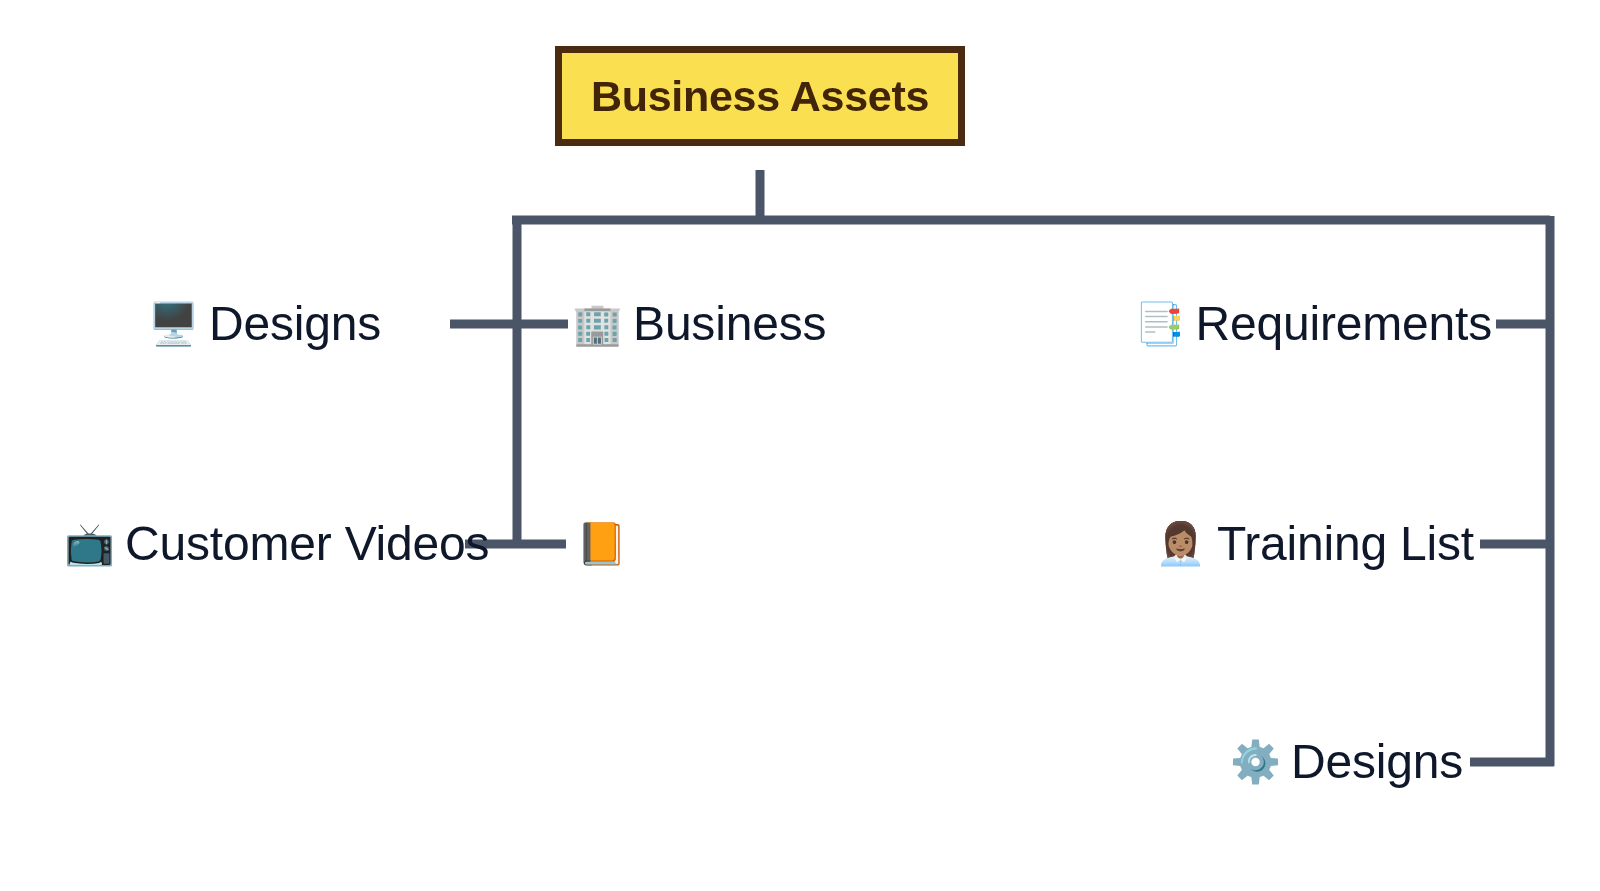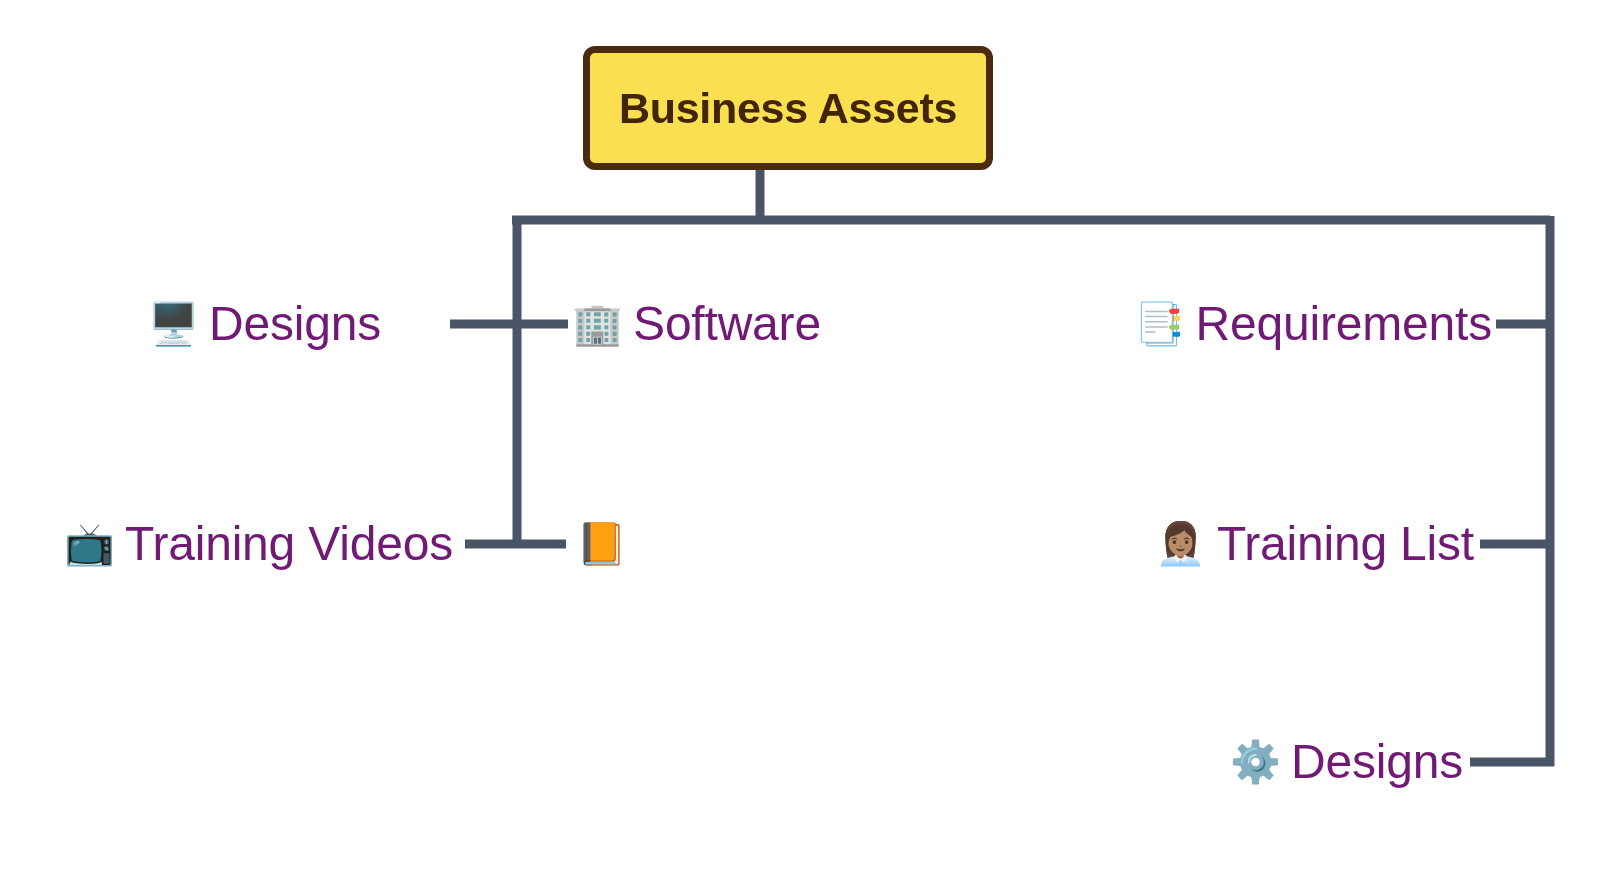--- a/index.html
+++ b/index.html
@@ -24,28 +24,28 @@
     left: 0;
     top: 0;
     width: 1600px;
     height: 891px;
     pointer-events: none;
   }
 
   
   .root-node {
     position: absolute;
-    left: 583px;
+    left: 555px;
     top: 46px;
     width: 410px;
-    height: 124px;
+    height: 100px;
     box-sizing: border-box;
     background: #FADF50;
     border: 7px solid #4A2B10;
-    border-radius: 12px;
+    border-radius: 0;
     display: flex;
     align-items: center;
     justify-content: center;
   }
   .root-label {
     font-size: 43px;
     font-weight: bold;
     color: #422408;
     letter-spacing: -0.3px;
     white-space: nowrap;
@@ -61,21 +61,21 @@
     transform: translateY(-50%);
   }
   .leaf-icon {
     font-size: 41px;
     line-height: 1;
     margin-right: 10px;
     display: inline-block;
   }
   .leaf-label {
     font-size: 48px;
-    color: #701a75;
+    color: #0f172a;
     letter-spacing: -0.2px;
     line-height: 1;
   }
   
   .leaf.align-right {
     transform: translate(-100%, -50%);
   }
 </style>
 </head>
 <body>
@@ -109,31 +109,31 @@
     <span class="root-label">Business Assets</span>
   </div>
 
   <div class="leaf" style="left:148px; top:324px;">
     <span class="leaf-icon">🖥️</span>
     <span class="leaf-label">Designs</span>
   </div>
 
   <div class="leaf" style="left:572px; top:324px;">
     <span class="leaf-icon">🏢</span>
-    <span class="leaf-label">Software</span>
+    <span class="leaf-label">Business</span>
   </div>
 
   <div class="leaf align-right" style="left:1492px; top:324px;">
     <span class="leaf-icon">📑</span>
     <span class="leaf-label">Requirements</span>
   </div>
 
   <div class="leaf" style="left:64px; top:544px;">
     <span class="leaf-icon">📺</span>
-    <span class="leaf-label">Training Videos</span>
+    <span class="leaf-label">Customer Videos</span>
   </div>
 
   <div class="leaf" style="left:576px; top:544px;">
     <span class="leaf-icon">📙</span>
   </div>
 
   <div class="leaf align-right" style="left:1474px; top:544px;">
     <span class="leaf-icon">👩🏽‍💼</span>
     <span class="leaf-label">Training List</span>
   </div>

